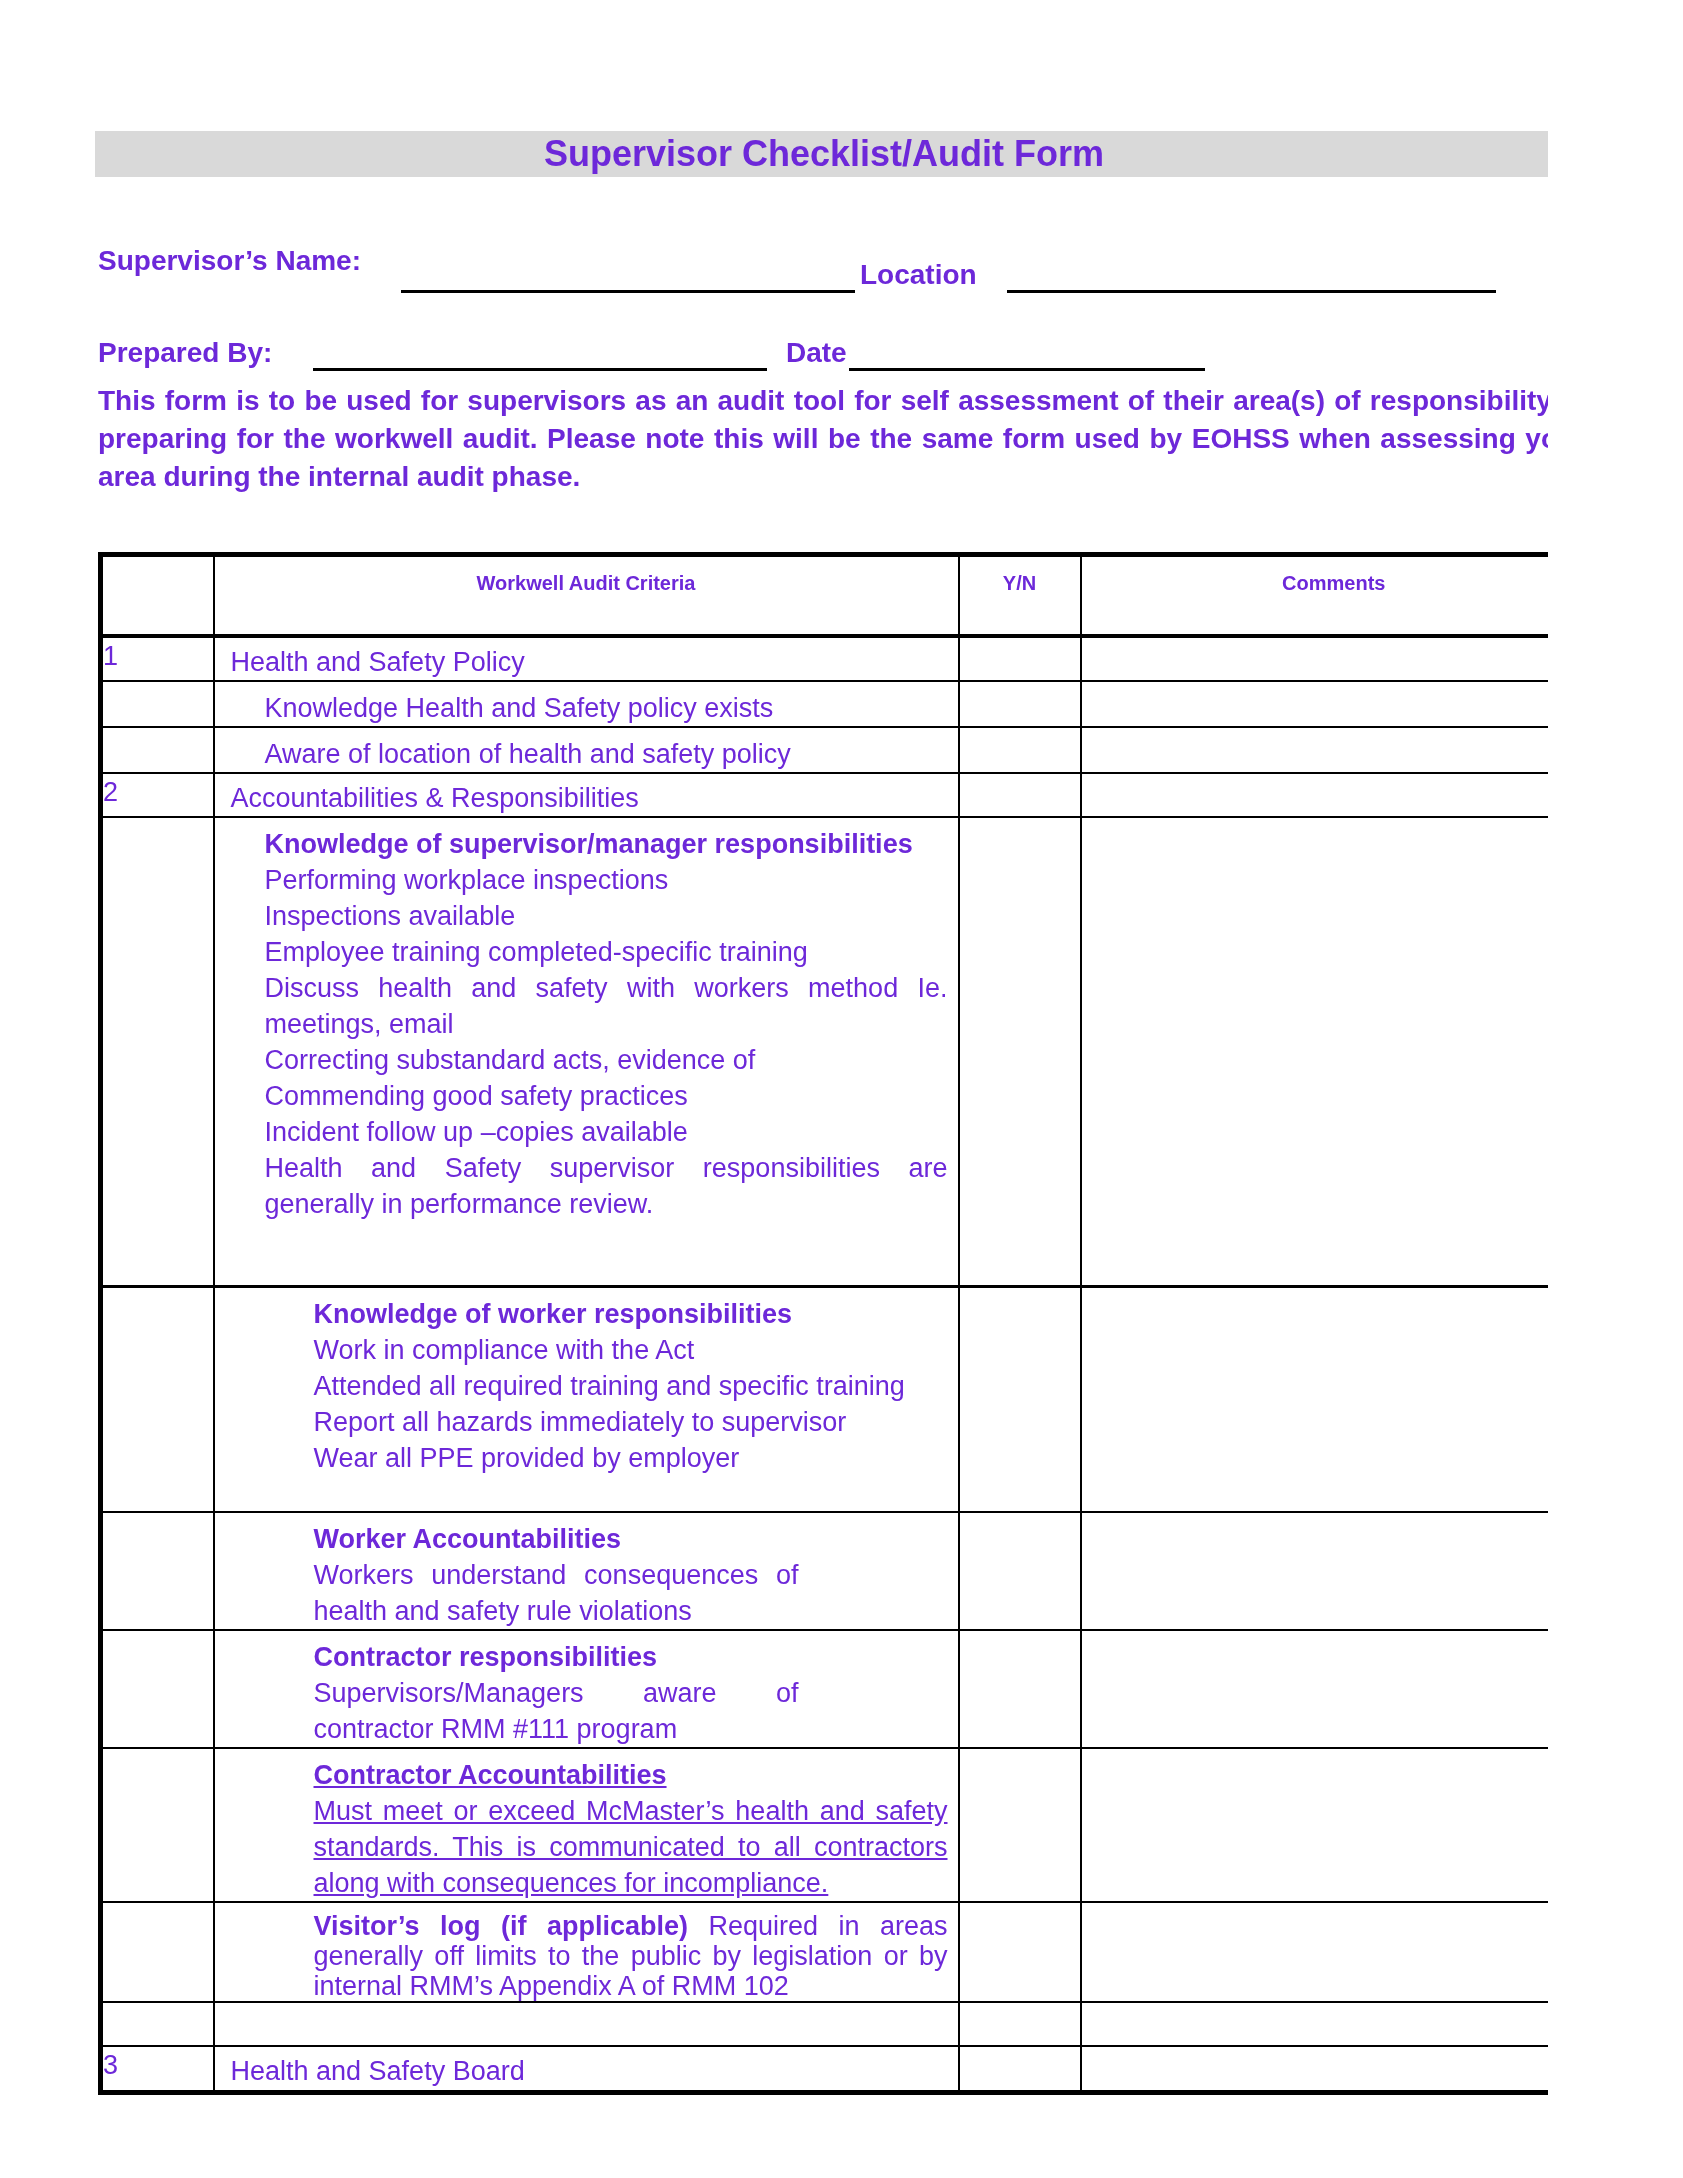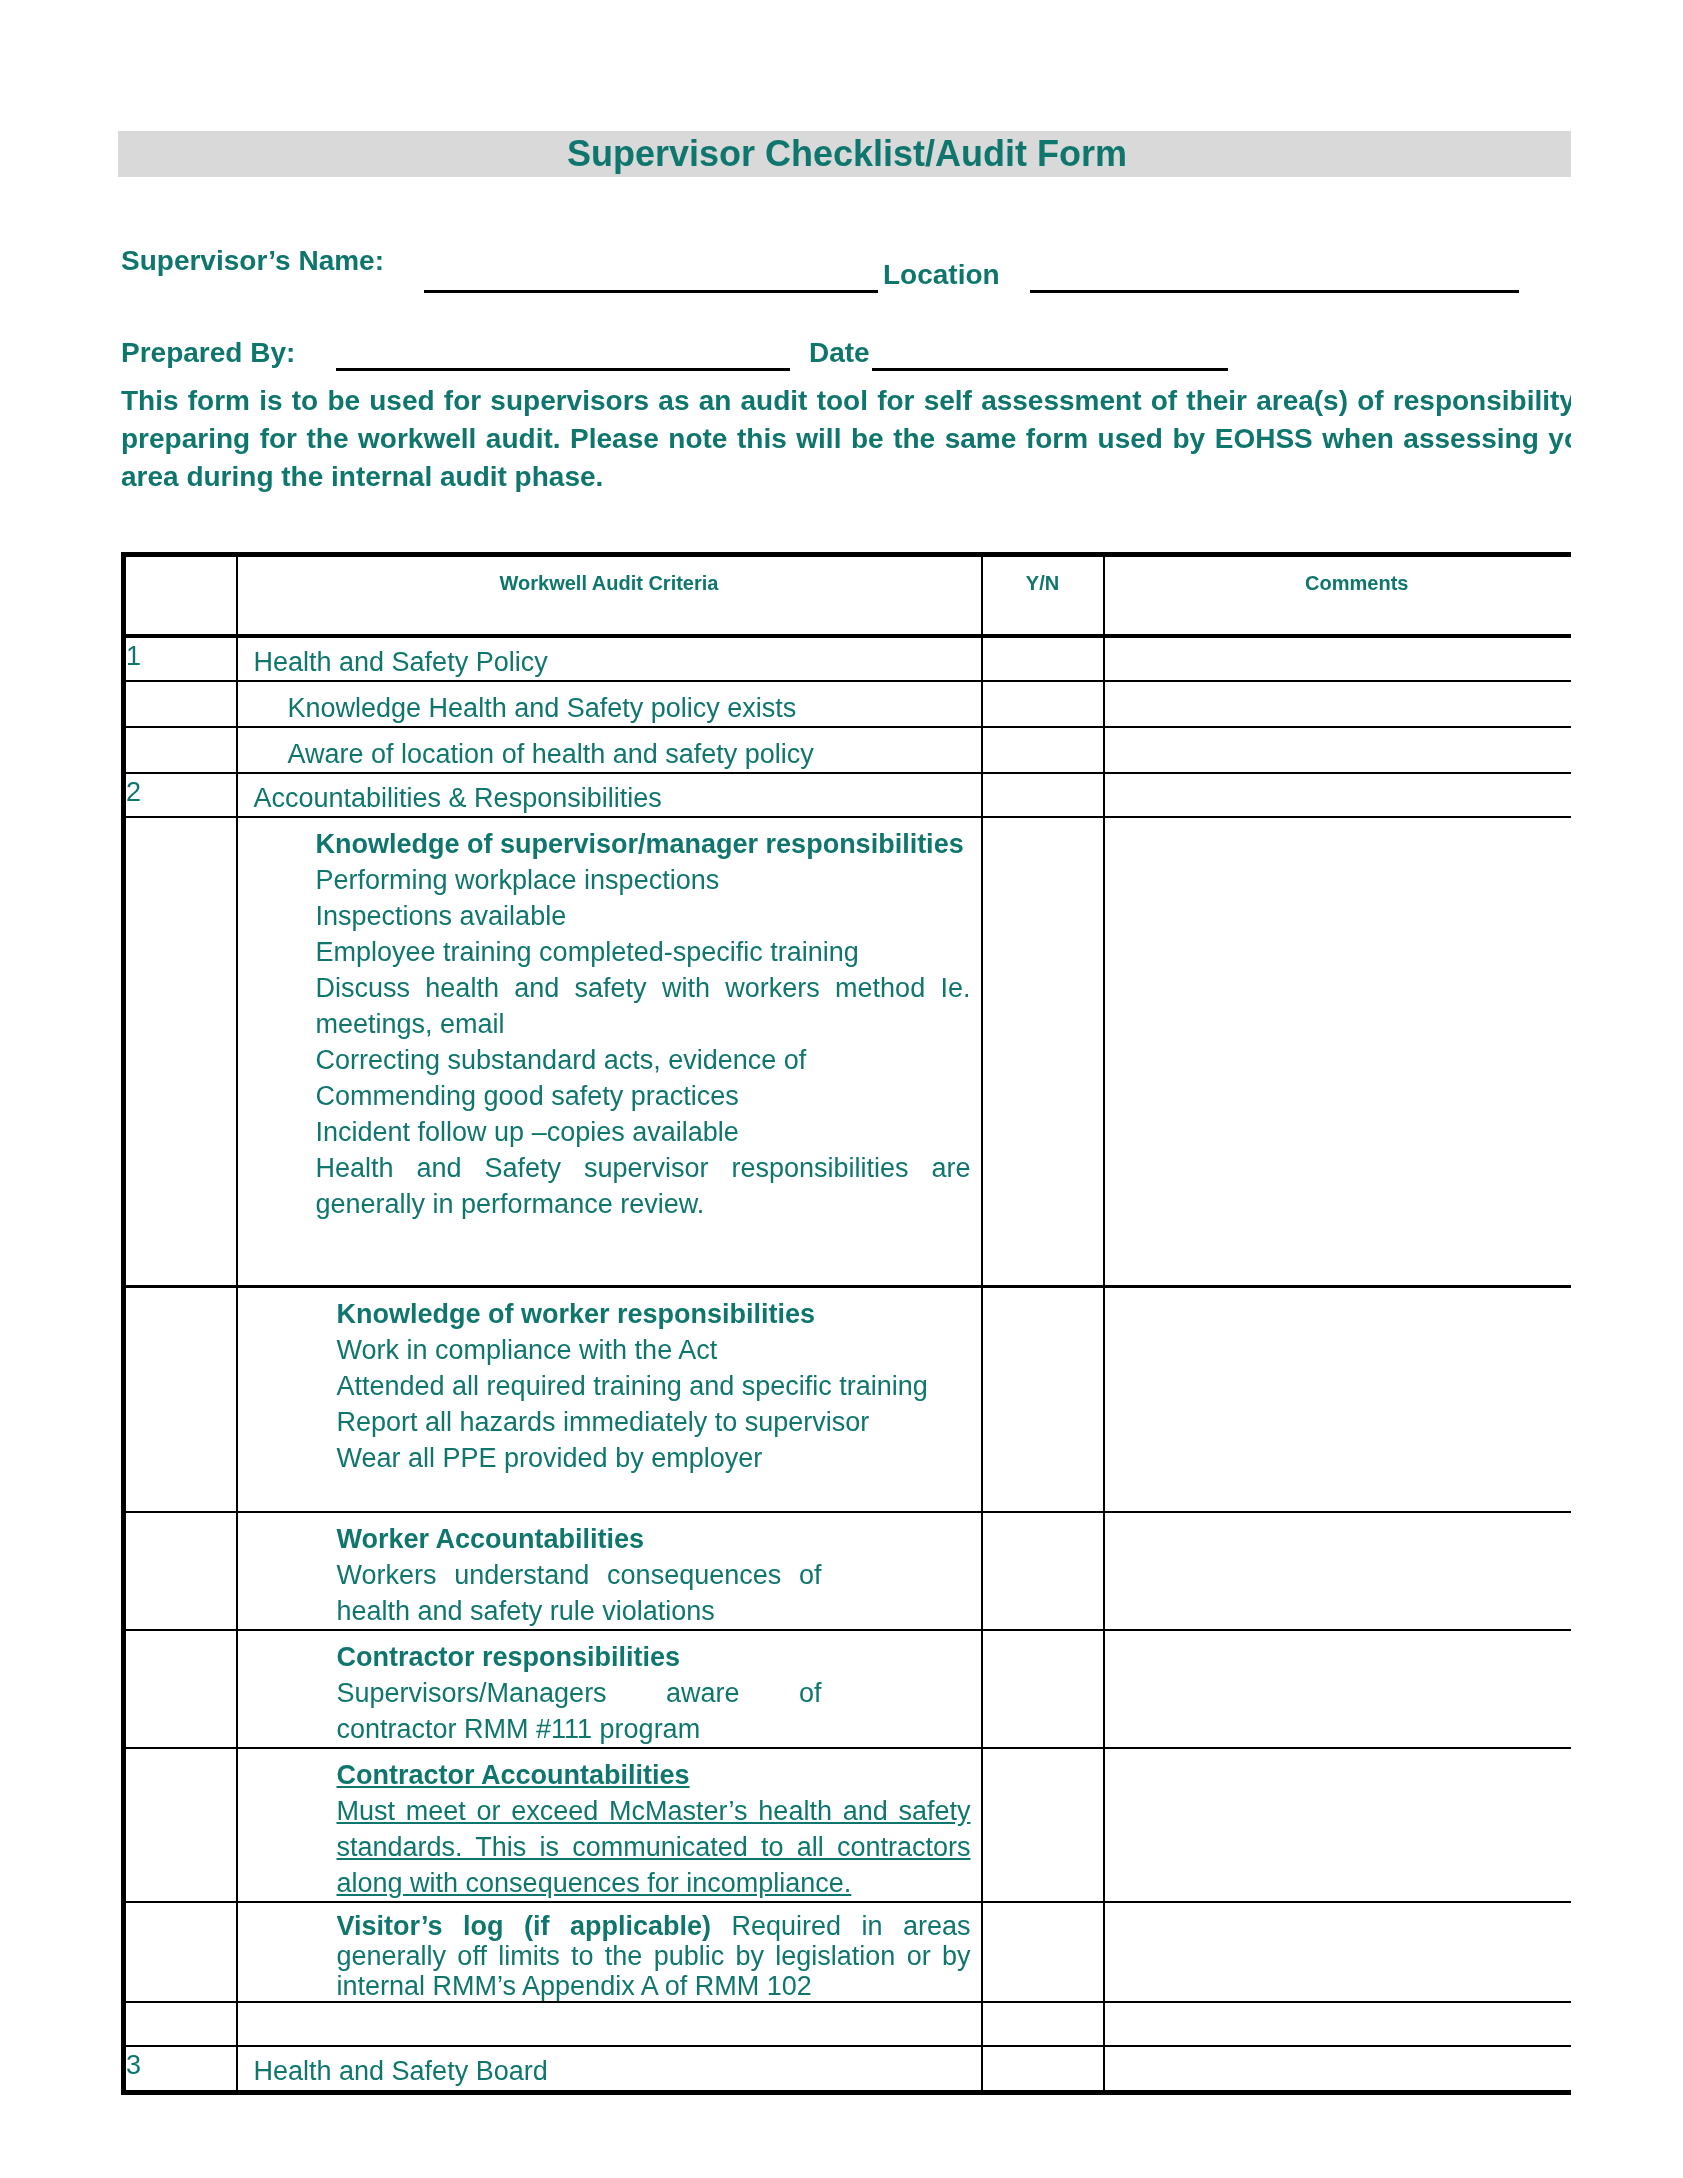--- a/index.html
+++ b/index.html
@@ -2,24 +2,23 @@
 <html><head>
 <meta charset="utf-8">
 <style>
   * { margin: 0; padding: 0; box-sizing: border-box; }
   html, body { background: #ffffff; }
   .page {
     position: relative;
     width: 1548px;
     height: 2178px;
     background: #ffffff;
-    color: #0f766e;
+    color: #6d28d9;
     font-family: "Liberation Sans", "DejaVu Sans", sans-serif;
     overflow: hidden;
-    margin-left: 23px;
   }
   .banner {
     position: absolute;
     left: 95px; top: 131px;
     width: 1458px; height: 46px;
     background: #d9d9d9;
     display: flex; align-items: center; justify-content: center;
   }
   .title { font-size: 36px; font-weight: bold; white-space: nowrap; }
   .flabel {
@@ -56,21 +55,21 @@
     font-size: 27px;
     line-height: 36px;
     padding: 0;
   }
   tr.hdr td { border-bottom-width: 4px; }
   tr.hdr .hcell {
     font-size: 20px; font-weight: bold;
     text-align: center;
     padding-top: 8px;
   }
-  tr.thickbottom td { border-bottom-width: 3px; padding-left: 28px; }
+  tr.thickbottom td { border-bottom-width: 3px; }
   .num-cell { padding: 6px 4px 0 18px; }
   .heading  { font-weight: normal; padding: 6px 10px 0 16px; }
   .sub      { font-weight: bold; }
   .item, .sub {
     padding-right: 10px;
     text-align: justify;
   }
   .lvl1 { padding-left: 50px; }
   .lvl2 { padding-left: 99px; }
   .pad-top { padding-top: 8px; }

